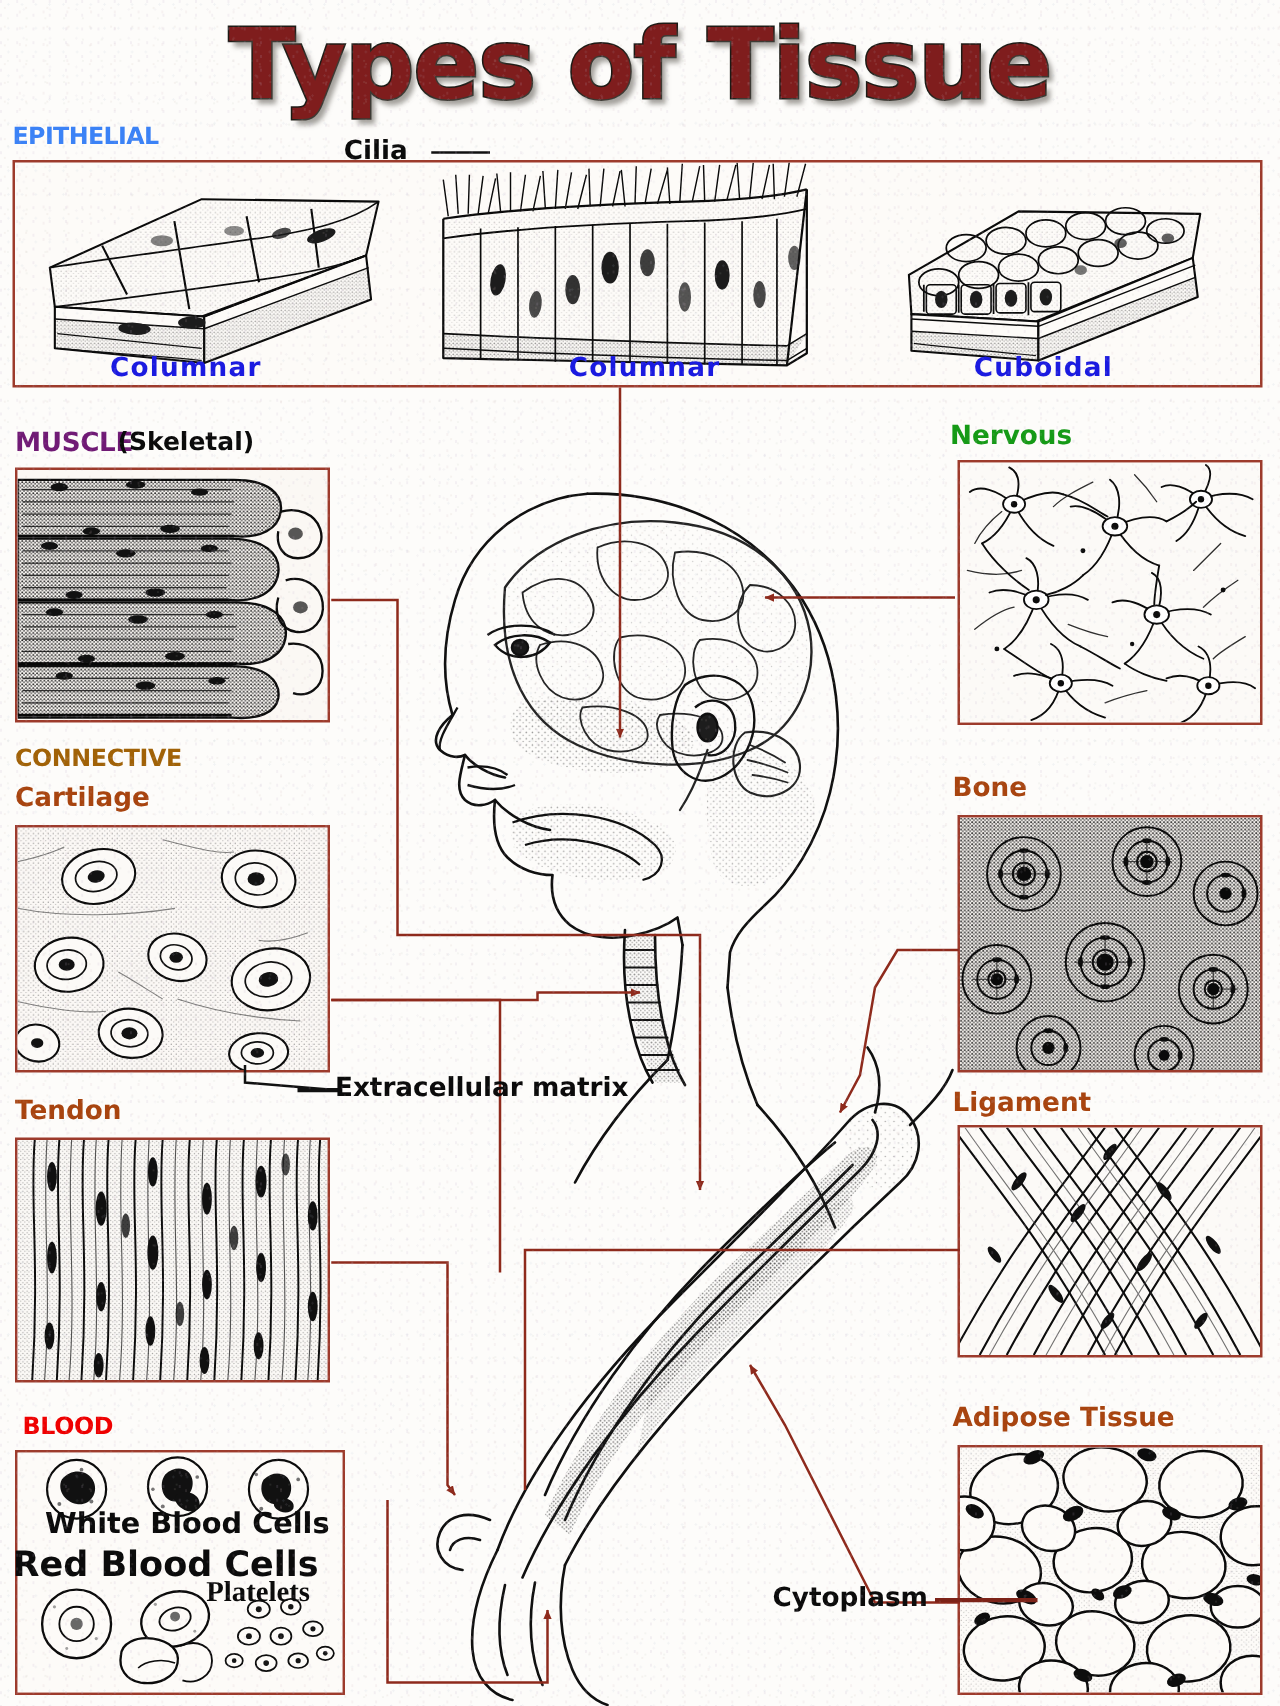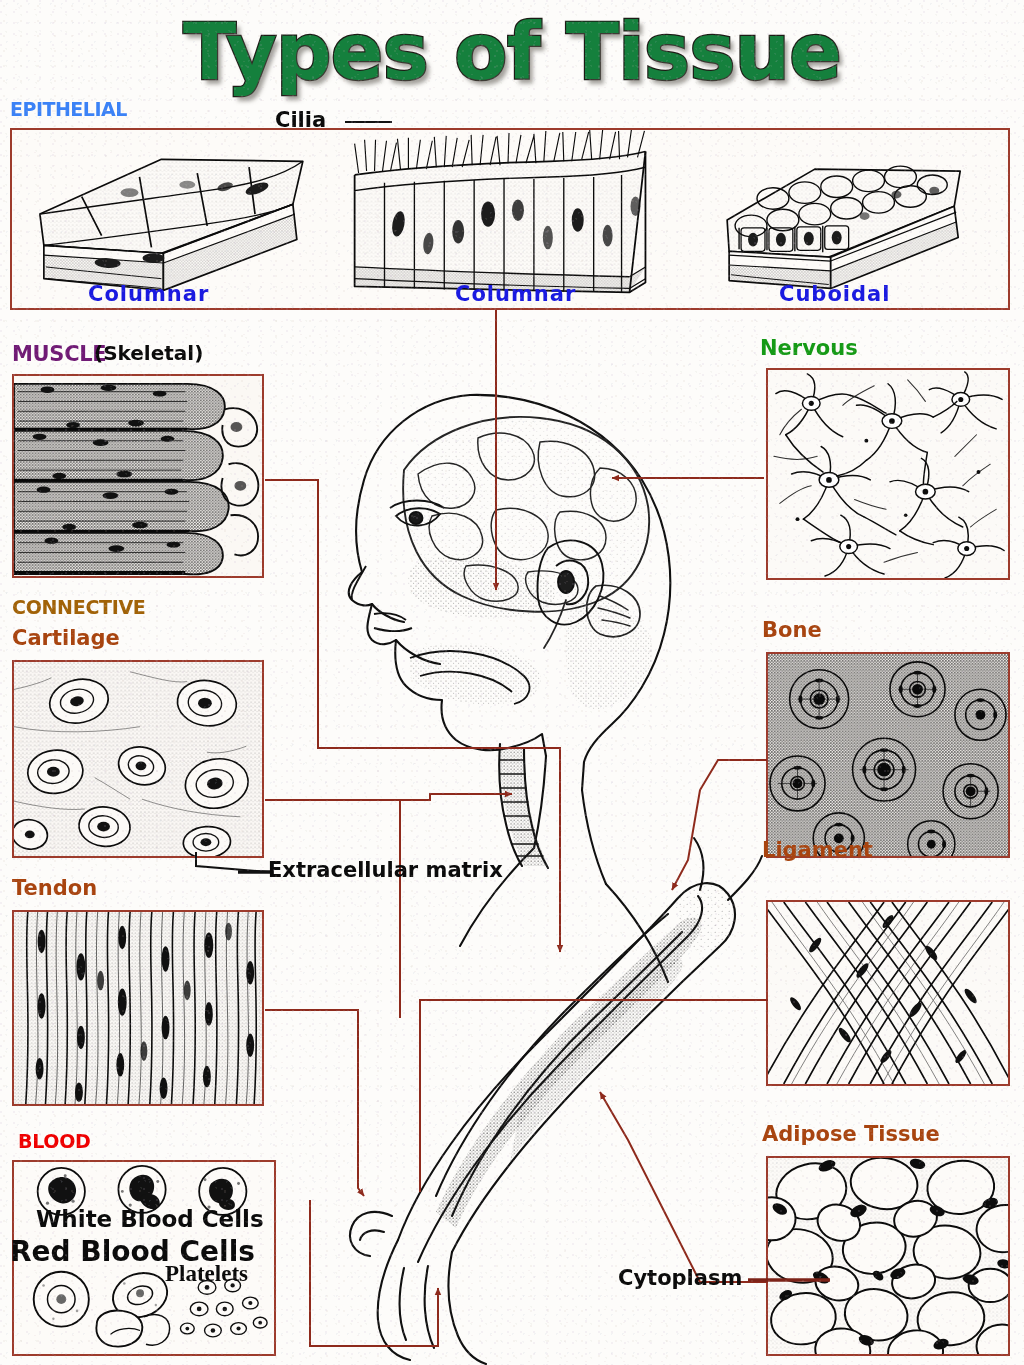--- a/index.html
+++ b/index.html
@@ -23,21 +23,21 @@
   }
 
   
   #title-bar{
     position:absolute;left:0;top:-4px;width:1024px;height:96px;
     display:flex;align-items:center;justify-content:center;z-index:20;
   }
   #poster-title{
     font-family:"DejaVu Sans", sans-serif;
     font-size:78px;font-weight:bold;letter-spacing:-1px;
-    color:#15803d;
+    color:#7f1d1d;
     -webkit-text-stroke:2.4px #1d1b16;
     paint-order:stroke fill;
     text-shadow:4px 5px 4px rgba(90,85,78,.55);
     white-space:nowrap;
     margin-top:16px;
   }
 
   
   .panel{position:absolute;border:2px solid #9d3b2c;background:#fdfbf8;box-sizing:border-box;overflow:hidden;z-index:10;}
   .panel svg{display:block;width:100%;height:100%;}
@@ -750,21 +750,21 @@
       <ellipse cx="78" cy="136" rx="3.4" ry="9" transform="rotate(-38 78 136)"></ellipse>
       <ellipse cx="166" cy="52" rx="3.4" ry="9" transform="rotate(-38 166 52)"></ellipse>
       <ellipse cx="206" cy="96" rx="3.4" ry="9" transform="rotate(-38 206 96)"></ellipse>
       <ellipse cx="28" cy="104" rx="3.2" ry="8" transform="rotate(-38 28 104)"></ellipse>
       <ellipse cx="120" cy="158" rx="3.2" ry="8" transform="rotate(38 120 158)"></ellipse>
       <ellipse cx="196" cy="158" rx="3.2" ry="8" transform="rotate(38 196 158)"></ellipse>
       <ellipse cx="122" cy="20" rx="3.2" ry="8" transform="rotate(38 122 20)"></ellipse>
     </g>
   </svg>
 </div>
-<div class="lbl lbl-rust" style="left:762px;top:840px;text-align:center;">Ligament</div>
+<div class="lbl lbl-rust" style="left:762px;top:872px;text-align:center;">Ligament</div>
 
 <div class="panel" id="p-blood" style="left:12px;top:1160px;width:264px;height:196px;">
   <svg viewBox="0 0 264 196" preserveAspectRatio="none">
     <rect width="264" height="196" fill="#fdfbf8"></rect>
 
     <g stroke="#0b0b0b" fill="#fdfbf8" stroke-width="1.8">
       <circle cx="48" cy="30" r="24"></circle>
       <circle cx="130" cy="28" r="24"></circle>
       <circle cx="212" cy="30" r="24"></circle>
     </g>

